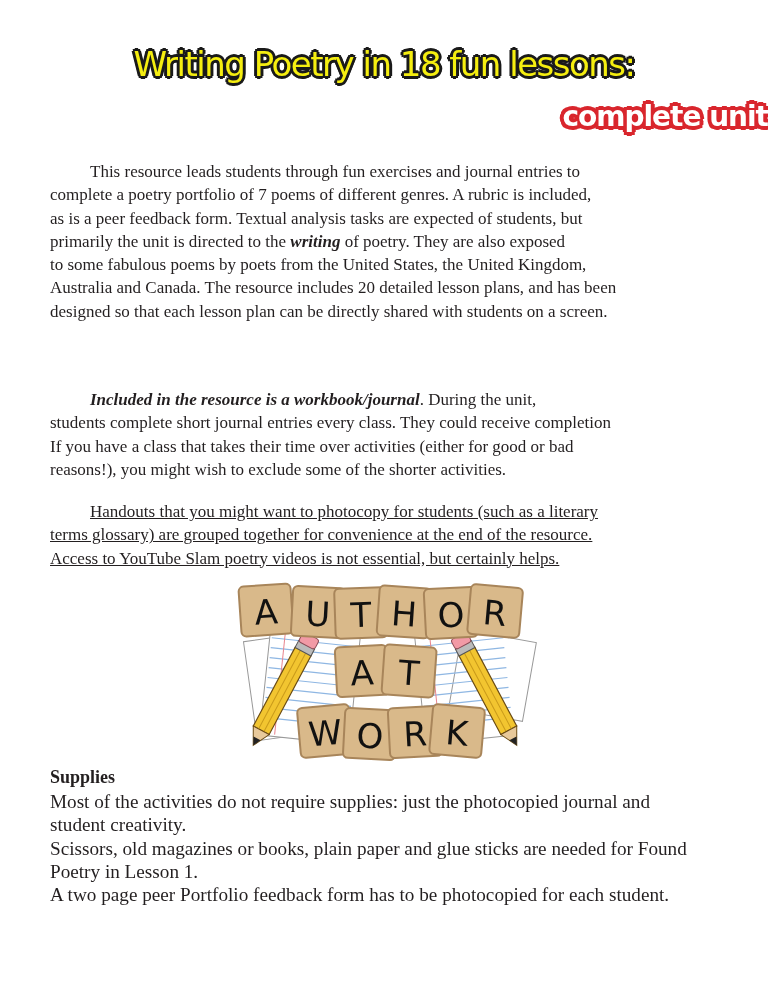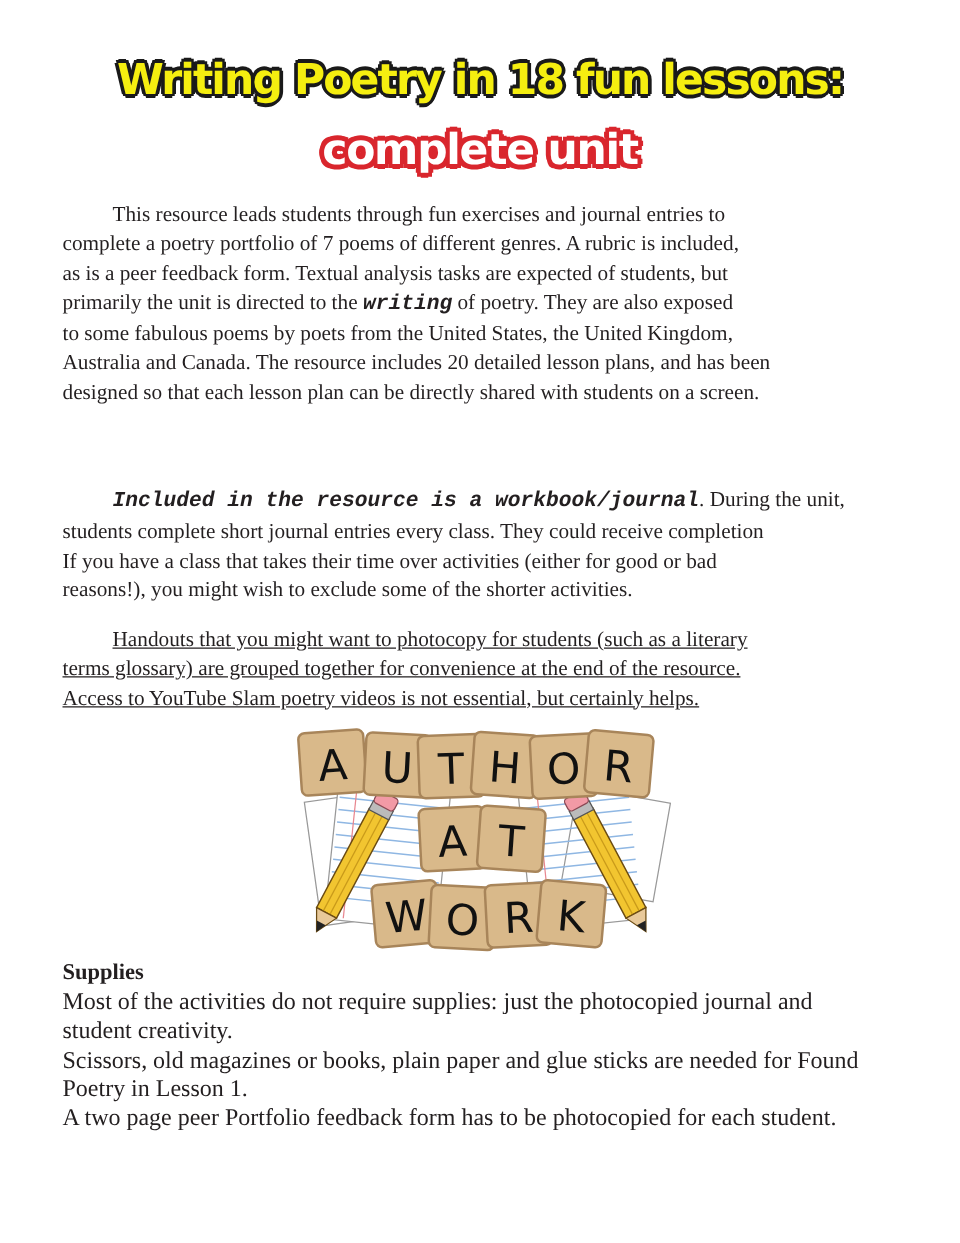--- a/index.html
+++ b/index.html
@@ -1,27 +1,27 @@
 <!DOCTYPE html>
 <html><head>
 <meta charset="utf-8">
 <style>
   html, body { margin:0; padding:0; background:#ffffff; }
   body { width:768px; height:994px; position:relative; overflow:hidden; font-family:"Liberation Serif", "DejaVu Serif", serif; color:#231f20; }
-  .title1 { position:absolute; left:0; right:0; top:44px; text-align:center; font-family:"DejaVu Sans", sans-serif; font-weight:bold; font-size:34px; letter-spacing:-1.5px; color:#f5ee10;
+  .title1 { position:absolute; left:0; right:0; top:44px; text-align:center; font-family:"DejaVu Sans", sans-serif; font-weight:normal; font-size:34px; letter-spacing:-1.5px; color:#f5ee10;
     text-shadow: -2px -2px 0 #1a1a1a, 2px -2px 0 #1a1a1a, -2px 2px 0 #1a1a1a, 2px 2px 0 #1a1a1a, 0 3px 0 #1a1a1a, 0 -3px 0 #1a1a1a, 3px 0 0 #1a1a1a, -3px 0 0 #1a1a1a; }
-  .title2 { position:absolute; left:0; right:0; top:100px; text-align:center; font-family:"DejaVu Sans", sans-serif; font-weight:bold; font-size:34px; letter-spacing:-1px; color:#ffffff;
+  .title2 { position:absolute; left:0; right:0; top:100px; text-align:right; font-family:"DejaVu Sans", sans-serif; font-weight:bold; font-size:28px; letter-spacing:-1px; color:#ffffff;
     text-shadow: -3px -3px 0 #d9262d, 3px -3px 0 #d9262d, -3px 3px 0 #d9262d, 3px 3px 0 #d9262d, 0 4px 0 #d9262d, 0 -4px 0 #d9262d, 4px 0 0 #d9262d, -4px 0 0 #d9262d; }
   .para { position:absolute; left:50px; width:680px; font-size:17px; line-height:23.3px; }
   .para .line { display:block; white-space:nowrap; }
   .indent { padding-left:40px; }
   .p1 { top:160px; }
   .p2 { top:340px;margin-top:48px; }
   .p3 { top:500px;text-decoration:underline; }
-  .bi { font-weight:bold; font-style:italic;font-family:Liberation Mono, monospace; }
+  .bi { font-weight:bold; font-style:italic; }
   .art { position:absolute; left:225px; top:580px; width:320px; height:185px; }
   .supplies { position:absolute; left:50px; top:764px; width:690px; font-size:19.2px; line-height:23.3px; }
   .supplies h2 { margin:0; font-size:18px; font-weight:bold; line-height:26px; }
   .supplies .line { display:block; white-space:nowrap; }
 </style>
 </head>
 <body>
 
 <div class="title1">Writing Poetry in 18 fun lessons:</div>
 <div class="title2">complete unit</div>

